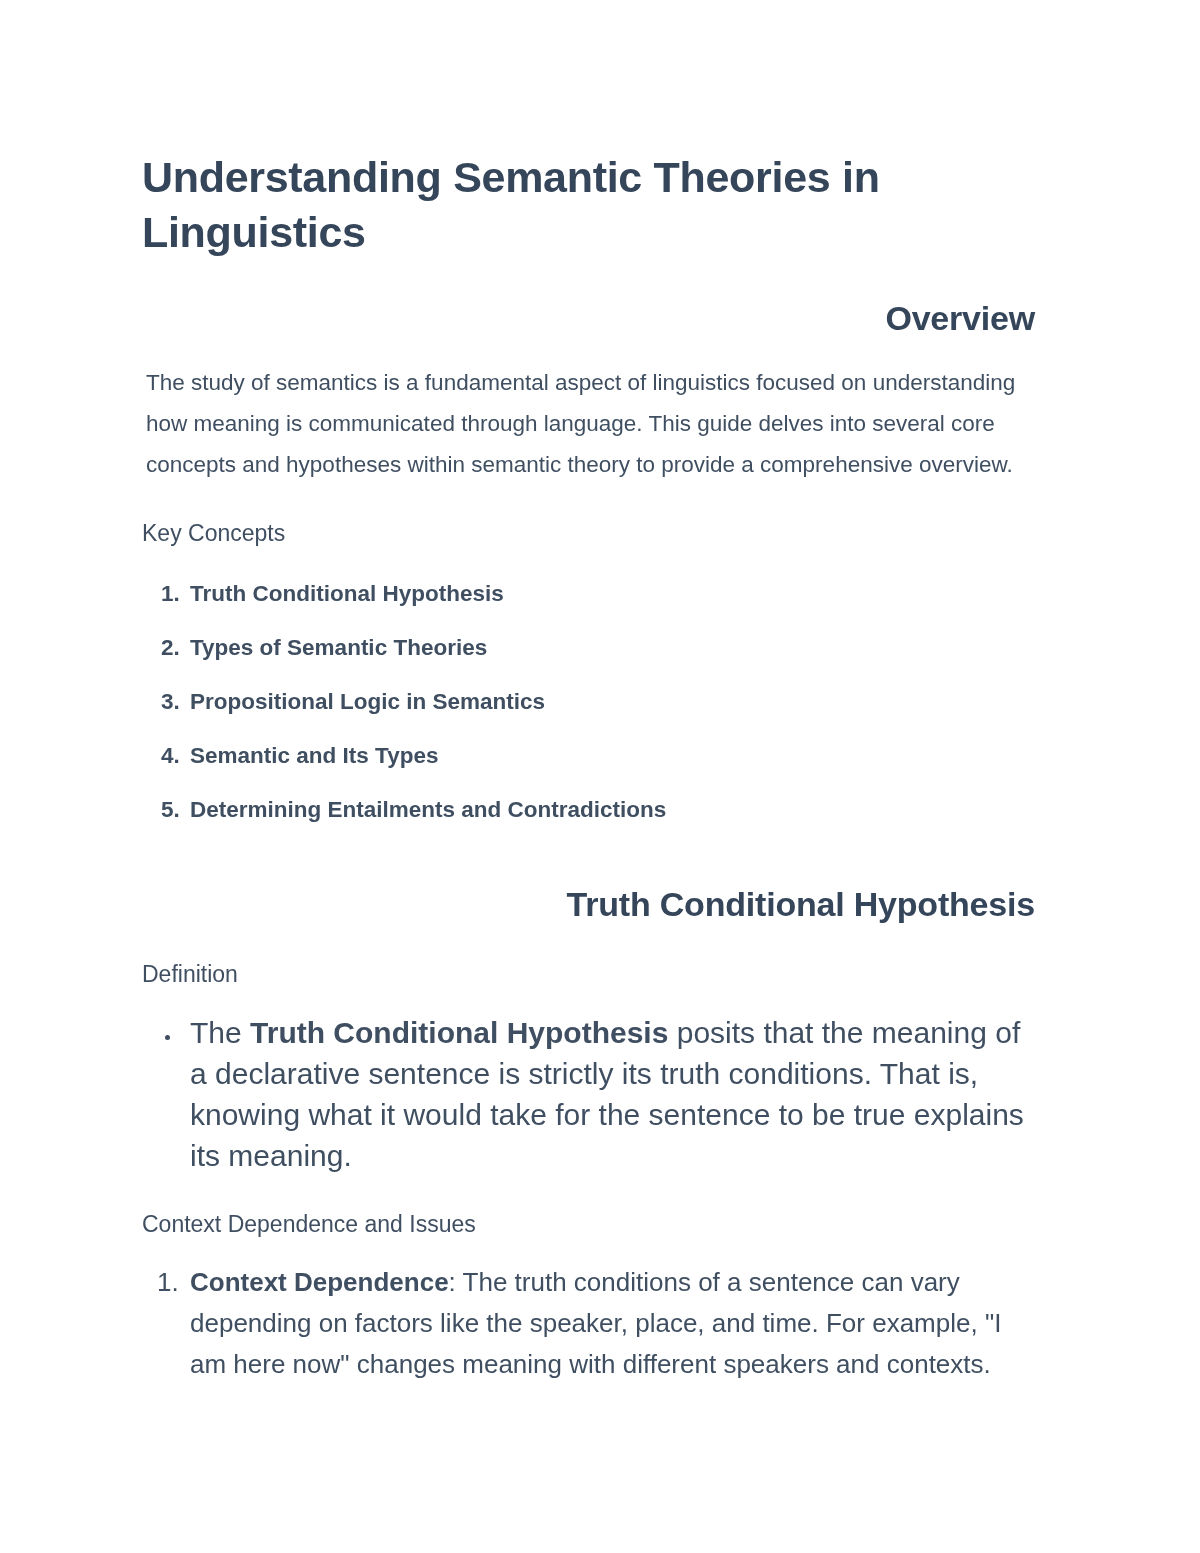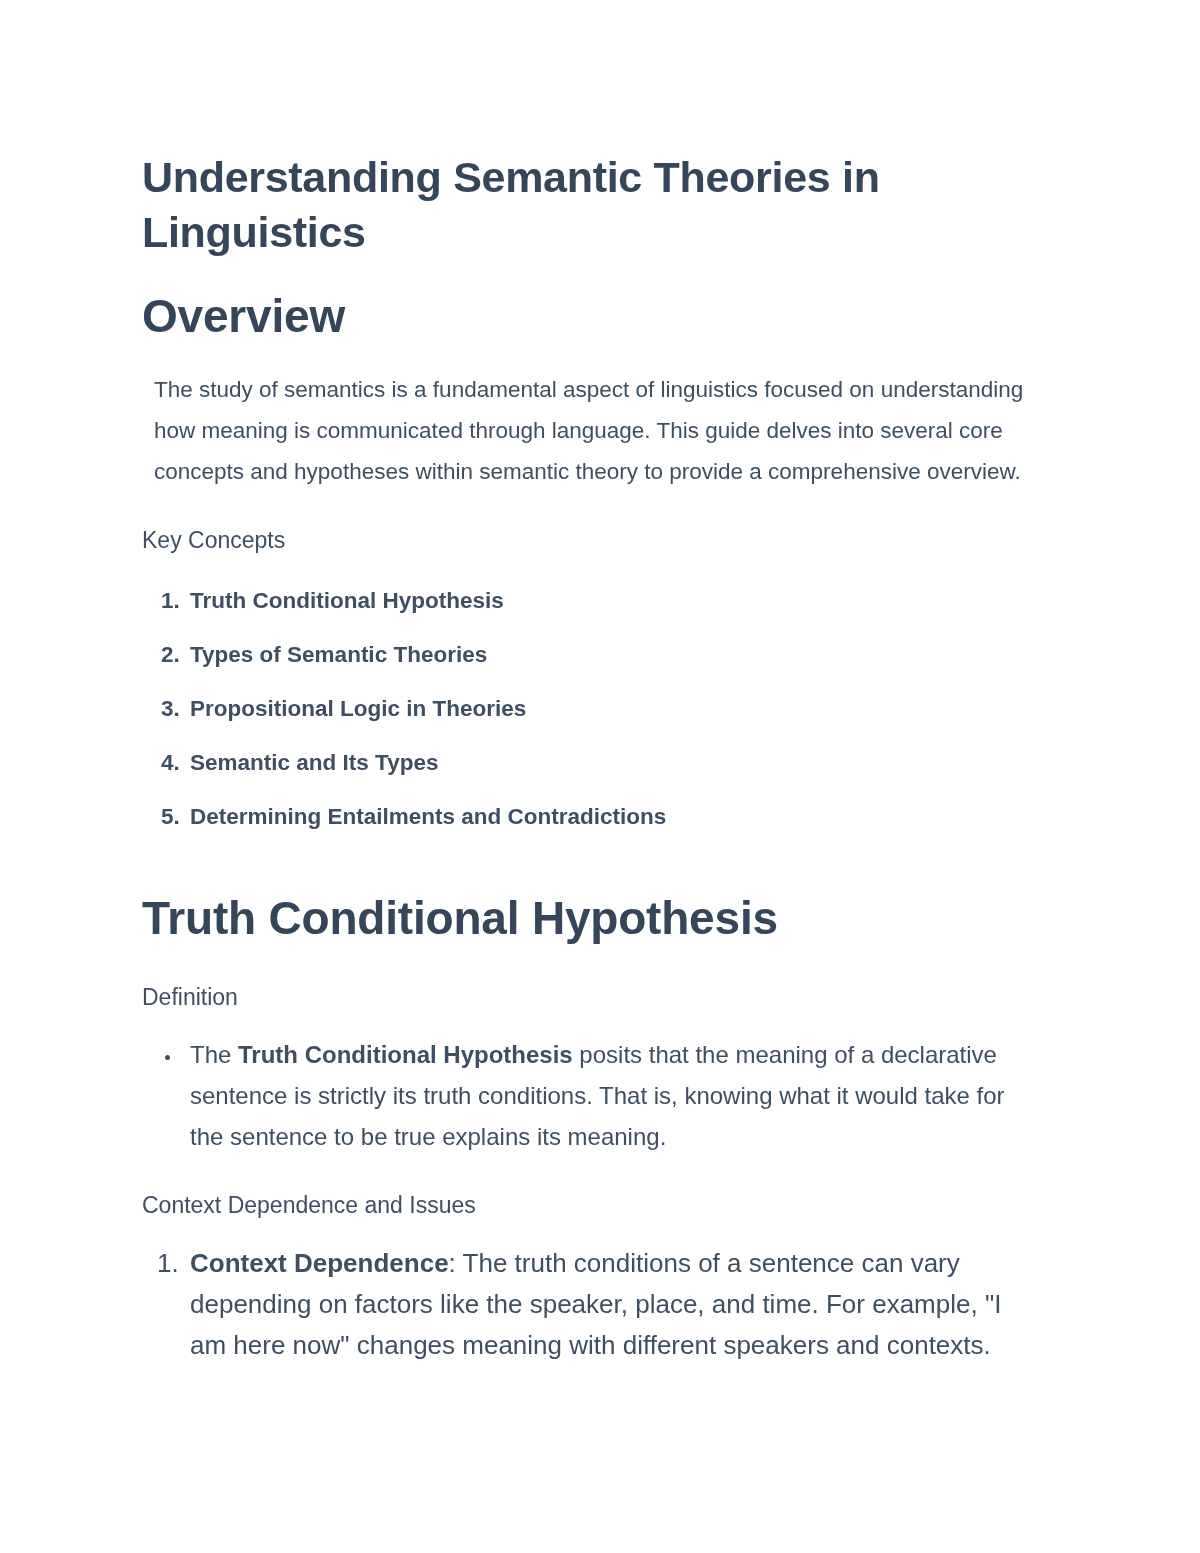--- a/index.html
+++ b/index.html
@@ -25,44 +25,45 @@
   .doc-title {
     font-size: 43px;
     font-weight: 700;
     line-height: 1.28;
     letter-spacing: -0.3px;
     margin: 0 0 0 0;
     color: #35455a;
     max-width: 880px;
   }
   .h2 {
-    font-size: 46px;
+    font-size: 34px;
     font-weight: 700;
     line-height: 1.3;
     letter-spacing: -0.2px;
     color: #35455a;
-    margin: 27px 0 0 0;
+    margin: 36px 0 0 0;
+    text-align: right;
   }
   .h2.section {
     margin-top: 52px;
   }
   .h3 {
     font-size: 23px;
     font-weight: 500;
     line-height: 1.3;
     letter-spacing: 0px;
     color: #3f4f61;
     margin: 34px 0 0 0;
   }
   .para {
     font-size: 22.5px;
     line-height: 41px;
     font-weight: 400;
     color: #3f4f61;
-    margin: 22px 0 0 12px;
+    margin: 22px 0 0 4px;
     max-width: 898px;
   }
   ol.concept-list {
     list-style: decimal;
     margin: 24px 0 0 0;
     padding-left: 44px;
     max-width: 898px;
   }
   ol.concept-list > li {
     font-size: 22.5px;
@@ -75,21 +76,21 @@
   ol.concept-list > li:last-child {
     margin-bottom: 0;
   }
   ul.def-list {
     list-style: disc;
     margin: 22px 0 0 0;
     padding-left: 40px;
     max-width: 898px;
   }
   ul.def-list > li {
-    font-size: 24px;
+    font-size: 30px;
     line-height: 41px;
     font-weight: 400;
     color: #3f4f61;
     padding-left: 8px;
   }
   ul.def-list > li::marker {
     font-size: 17px;
   }
   ol.issue-list {
     list-style: decimal;
@@ -117,21 +118,21 @@
 
   <h2 class="h2">Overview</h2>
 
   <p class="para">The study of semantics is a fundamental aspect of linguistics focused on understanding how meaning is communicated through language. This guide delves into several core concepts and hypotheses within semantic theory to provide a comprehensive overview.</p>
 
   <h3 class="h3">Key Concepts</h3>
 
   <ol class="concept-list">
     <li>Truth Conditional Hypothesis</li>
     <li>Types of Semantic Theories</li>
-    <li>Propositional Logic in Theories</li>
+    <li>Propositional Logic in Semantics</li>
     <li>Semantic and Its Types</li>
     <li>Determining Entailments and Contradictions</li>
   </ol>
 
   <h2 class="h2 section">Truth Conditional Hypothesis</h2>
 
   <h3 class="h3">Definition</h3>
 
   <ul class="def-list">
     <li><span>The </span><b>Truth Conditional Hypothesis</b><span> posits that the meaning of a declarative sentence is strictly its truth conditions. That is, knowing what it would take for the sentence to be true explains its meaning.</span></li>

